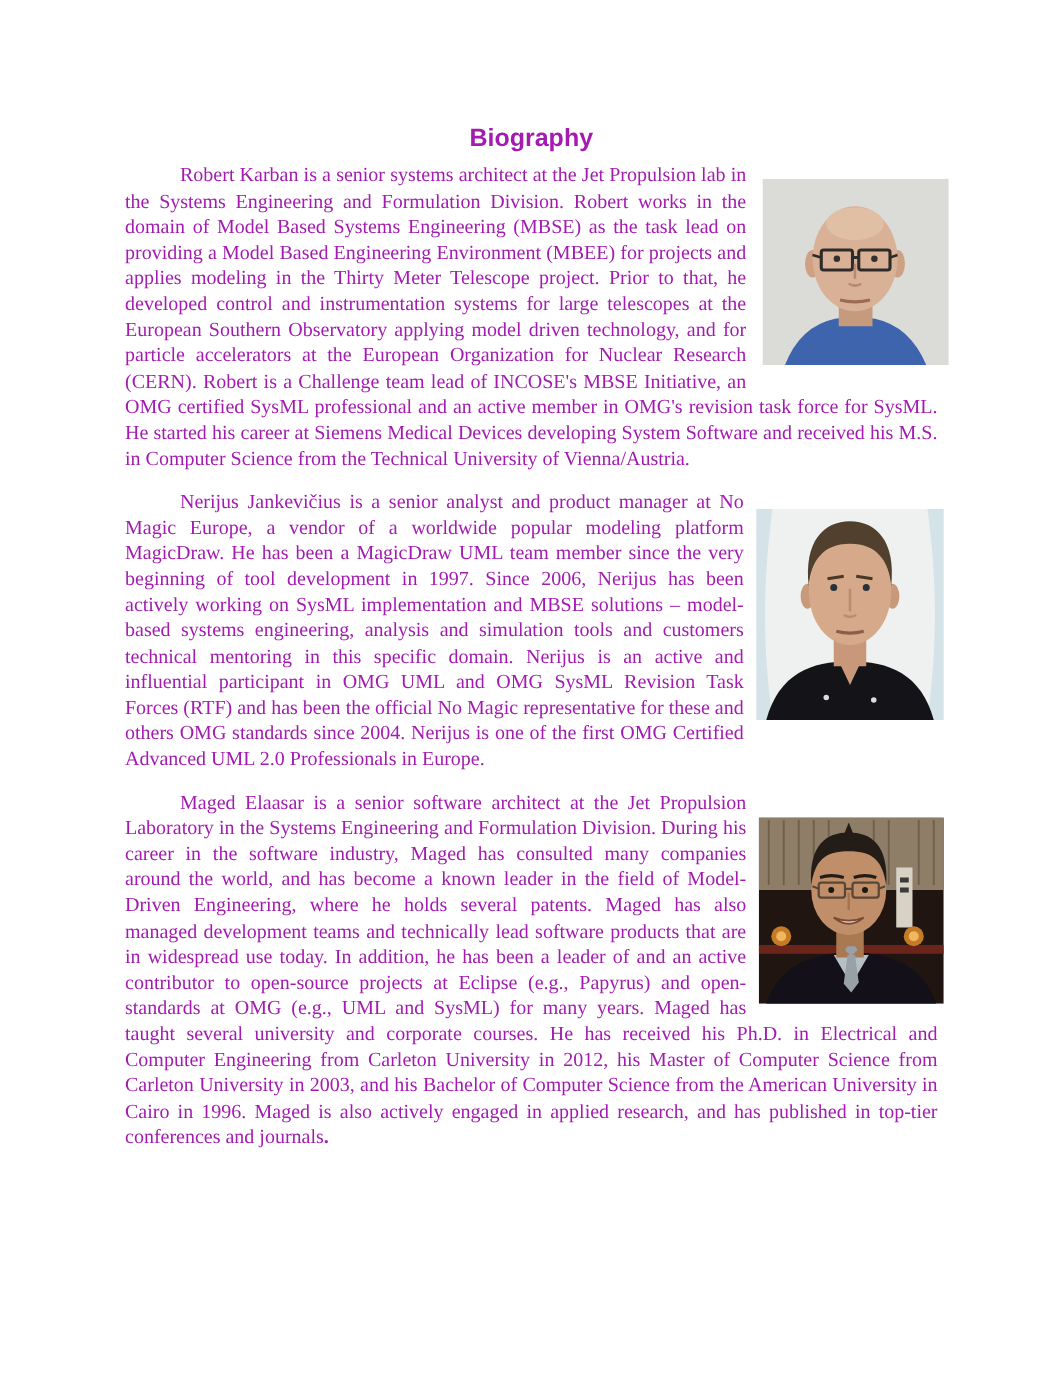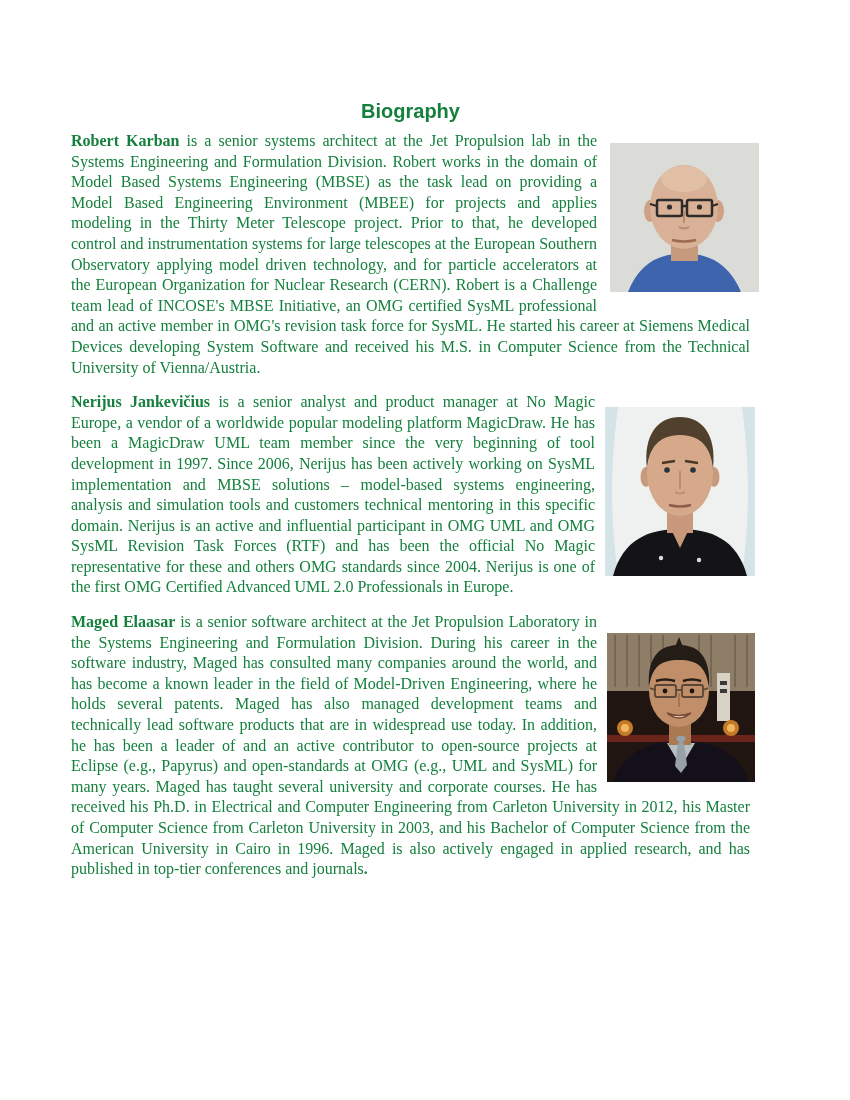--- a/index.html
+++ b/index.html
@@ -6,40 +6,40 @@
     margin: 0;
     padding: 0;
     background: #ffffff;
   }
   .page {
     position: relative;
     width: 850px;
     height: 1100px;
     background: #ffffff;
     box-sizing: border-box;
-    padding: 100px 100px 0 71px;
+    padding: 100px 100px 0 100px;
     font-family: "Liberation Serif", "DejaVu Serif", serif;
     font-size: 16px;
-    color: #15803d;
+    color: #a21caf;
     overflow: hidden;
   }
   .doc-title {
     font-family: "Liberation Sans", "DejaVu Sans", sans-serif;
     font-weight: bold;
     font-size: 20px;
     line-height: 22px;
     text-align: center;
     margin: 0 0 9px 0;
   }
   p.bio {
     text-align: justify;
     line-height: 20.6px;
     margin: 0 0 14px 0;
   }
-  .bio-name { font-weight: bold; }
+  .bio-name { font-weight: normal; margin-left: 44px; }
   .bold-suffix { font-weight: bold; }
   svg.photo { float: right; display: block; }
   svg.photo-1 { margin: 12px -9px 10px 13px; }
   svg.photo-2 { margin: 15px -5px 8px 10px; }
   svg.photo-3 { margin: 21px -5px 8px 10px; }
 </style>
 </head>
 <body>
 
 <div class="page">

